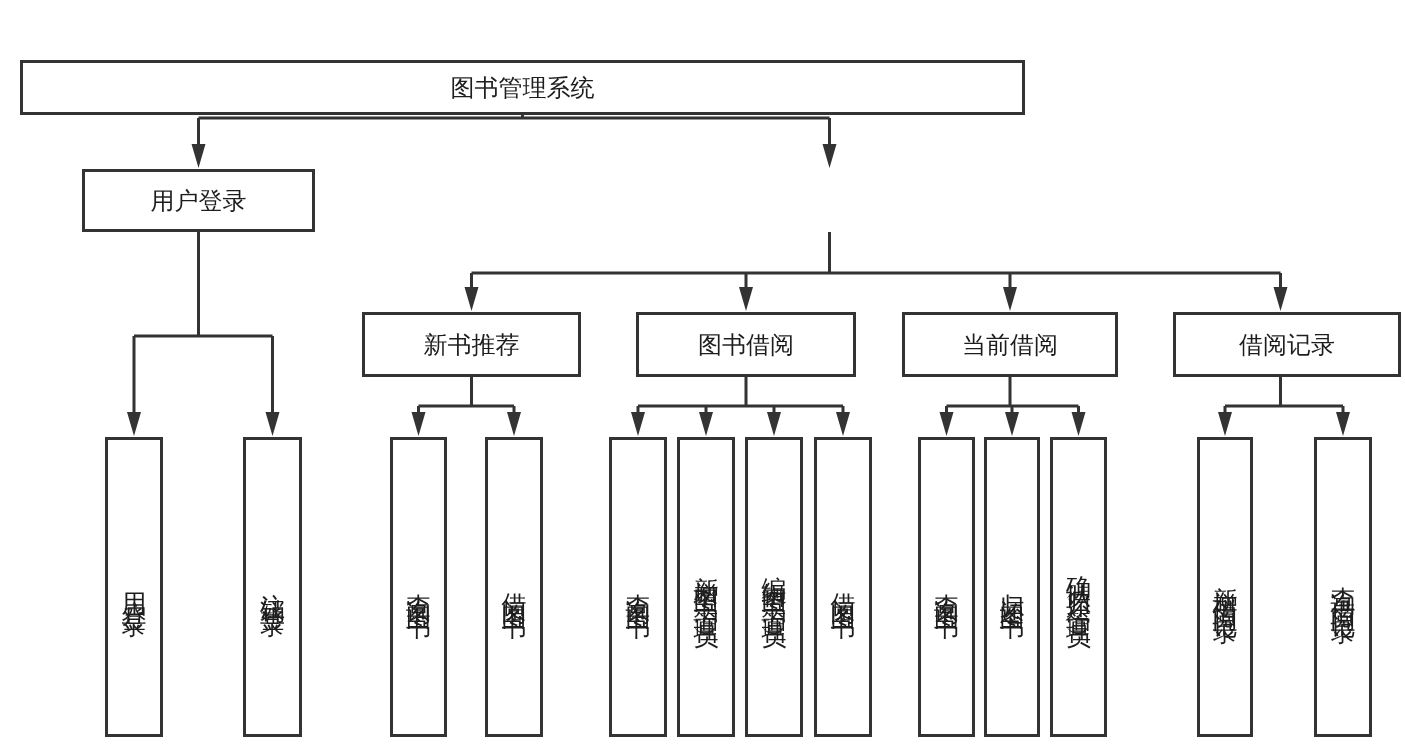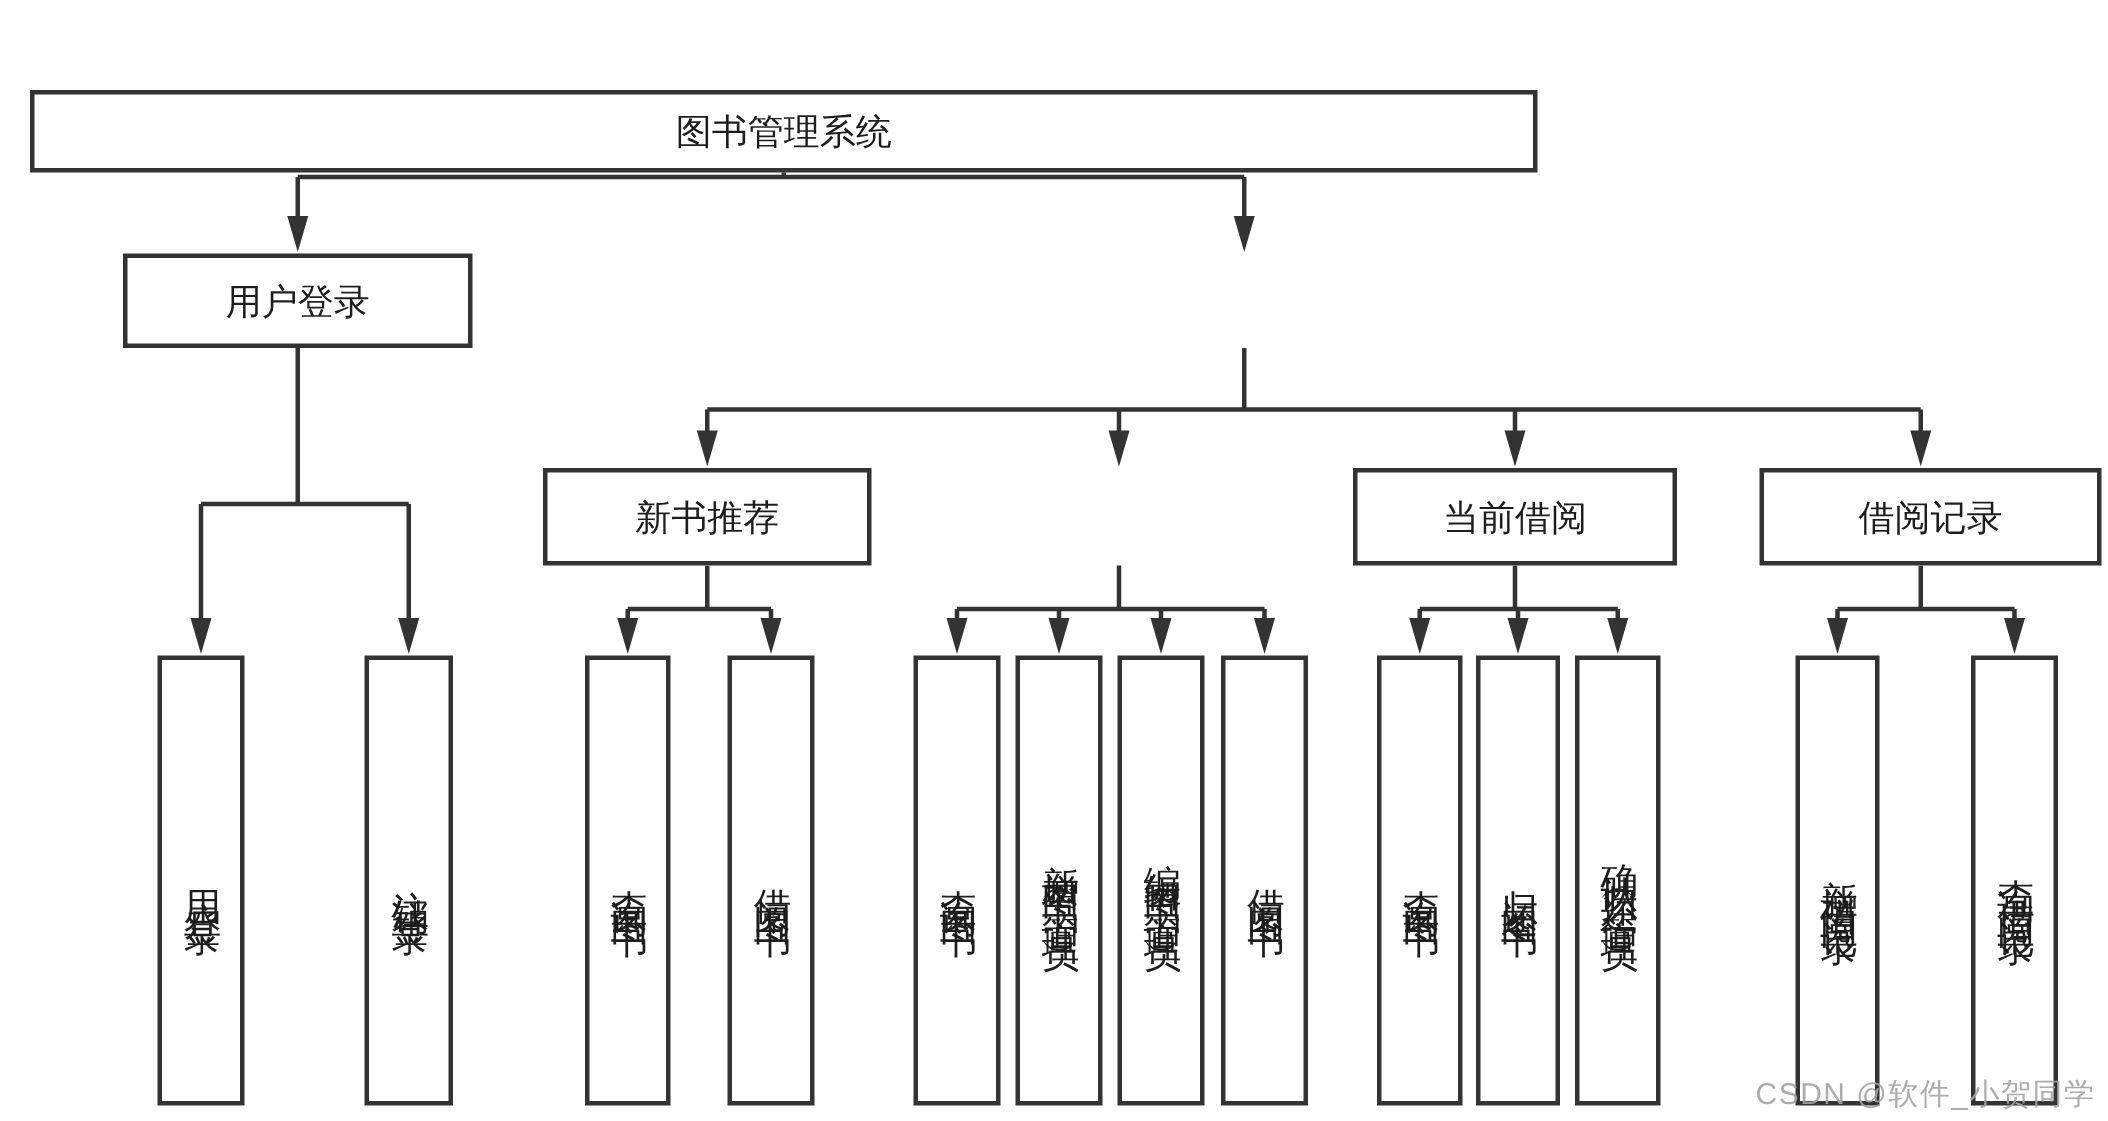--- a/index.html
+++ b/index.html
@@ -84,20 +84,21 @@
       <polygon points="1218,412 1232,412 1225,436"></polygon>
       <polygon points="1336,412 1350,412 1343,436"></polygon>
     </g>
   </svg>
 
   <div class="box" style="left:20px;top:13px;width:1005px;height:55px;margin-top:47px;">图书管理系统</div>
 
   <div class="box" style="left:82px;top:169px;width:233px;height:63px;">用户登录</div>
 
   <div class="box" style="left:362px;top:312px;width:219px;height:65px;">新书推荐</div>
+  <div class="box" style="left:636px;top:312px;width:220px;height:65px;">图书借阅</div>
   <div class="box" style="left:902px;top:312px;width:216px;height:65px;font-family:Liberation Serif, serif;">当前借阅</div>
   <div class="box" style="left:1173px;top:312px;width:228px;height:65px;">借阅记录</div>
 
   <div class="box vbox" style="left:105px;top:437px;width:58px;height:300px;">用户登录</div>
   <div class="box vbox" style="left:243px;top:437px;width:59px;height:300px;">注销登录</div>
 
   <div class="box vbox" style="left:390px;top:437px;width:57px;height:300px;">查询图书</div>
   <div class="box vbox" style="left:485px;top:437px;width:58px;height:300px;">借阅图书</div>
 
   <div class="box vbox" style="left:609px;top:437px;width:58px;height:300px;">查询图书</div>
@@ -105,15 +106,14 @@
   <div class="box vbox" style="left:745px;top:437px;width:58px;height:300px;">编辑图书（管理员）</div>
   <div class="box vbox" style="left:814px;top:437px;width:58px;height:300px;">借阅图书</div>
 
   <div class="box vbox" style="left:918px;top:437px;width:57px;height:300px;">查询图书</div>
   <div class="box vbox" style="left:984px;top:437px;width:56px;height:300px;">归还图书</div>
   <div class="box vbox" style="left:1050px;top:437px;width:57px;height:300px;">确认归还（管理员）</div>
 
   <div class="box vbox" style="left:1197px;top:437px;width:56px;height:300px;">新增借阅记录</div>
   <div class="box vbox" style="left:1314px;top:437px;width:58px;height:300px;">查询借阅记录</div>
 
-  <div id="watermark">CSDN @软件_小贺同学</div>
 
 </div>
 
 </body></html>

